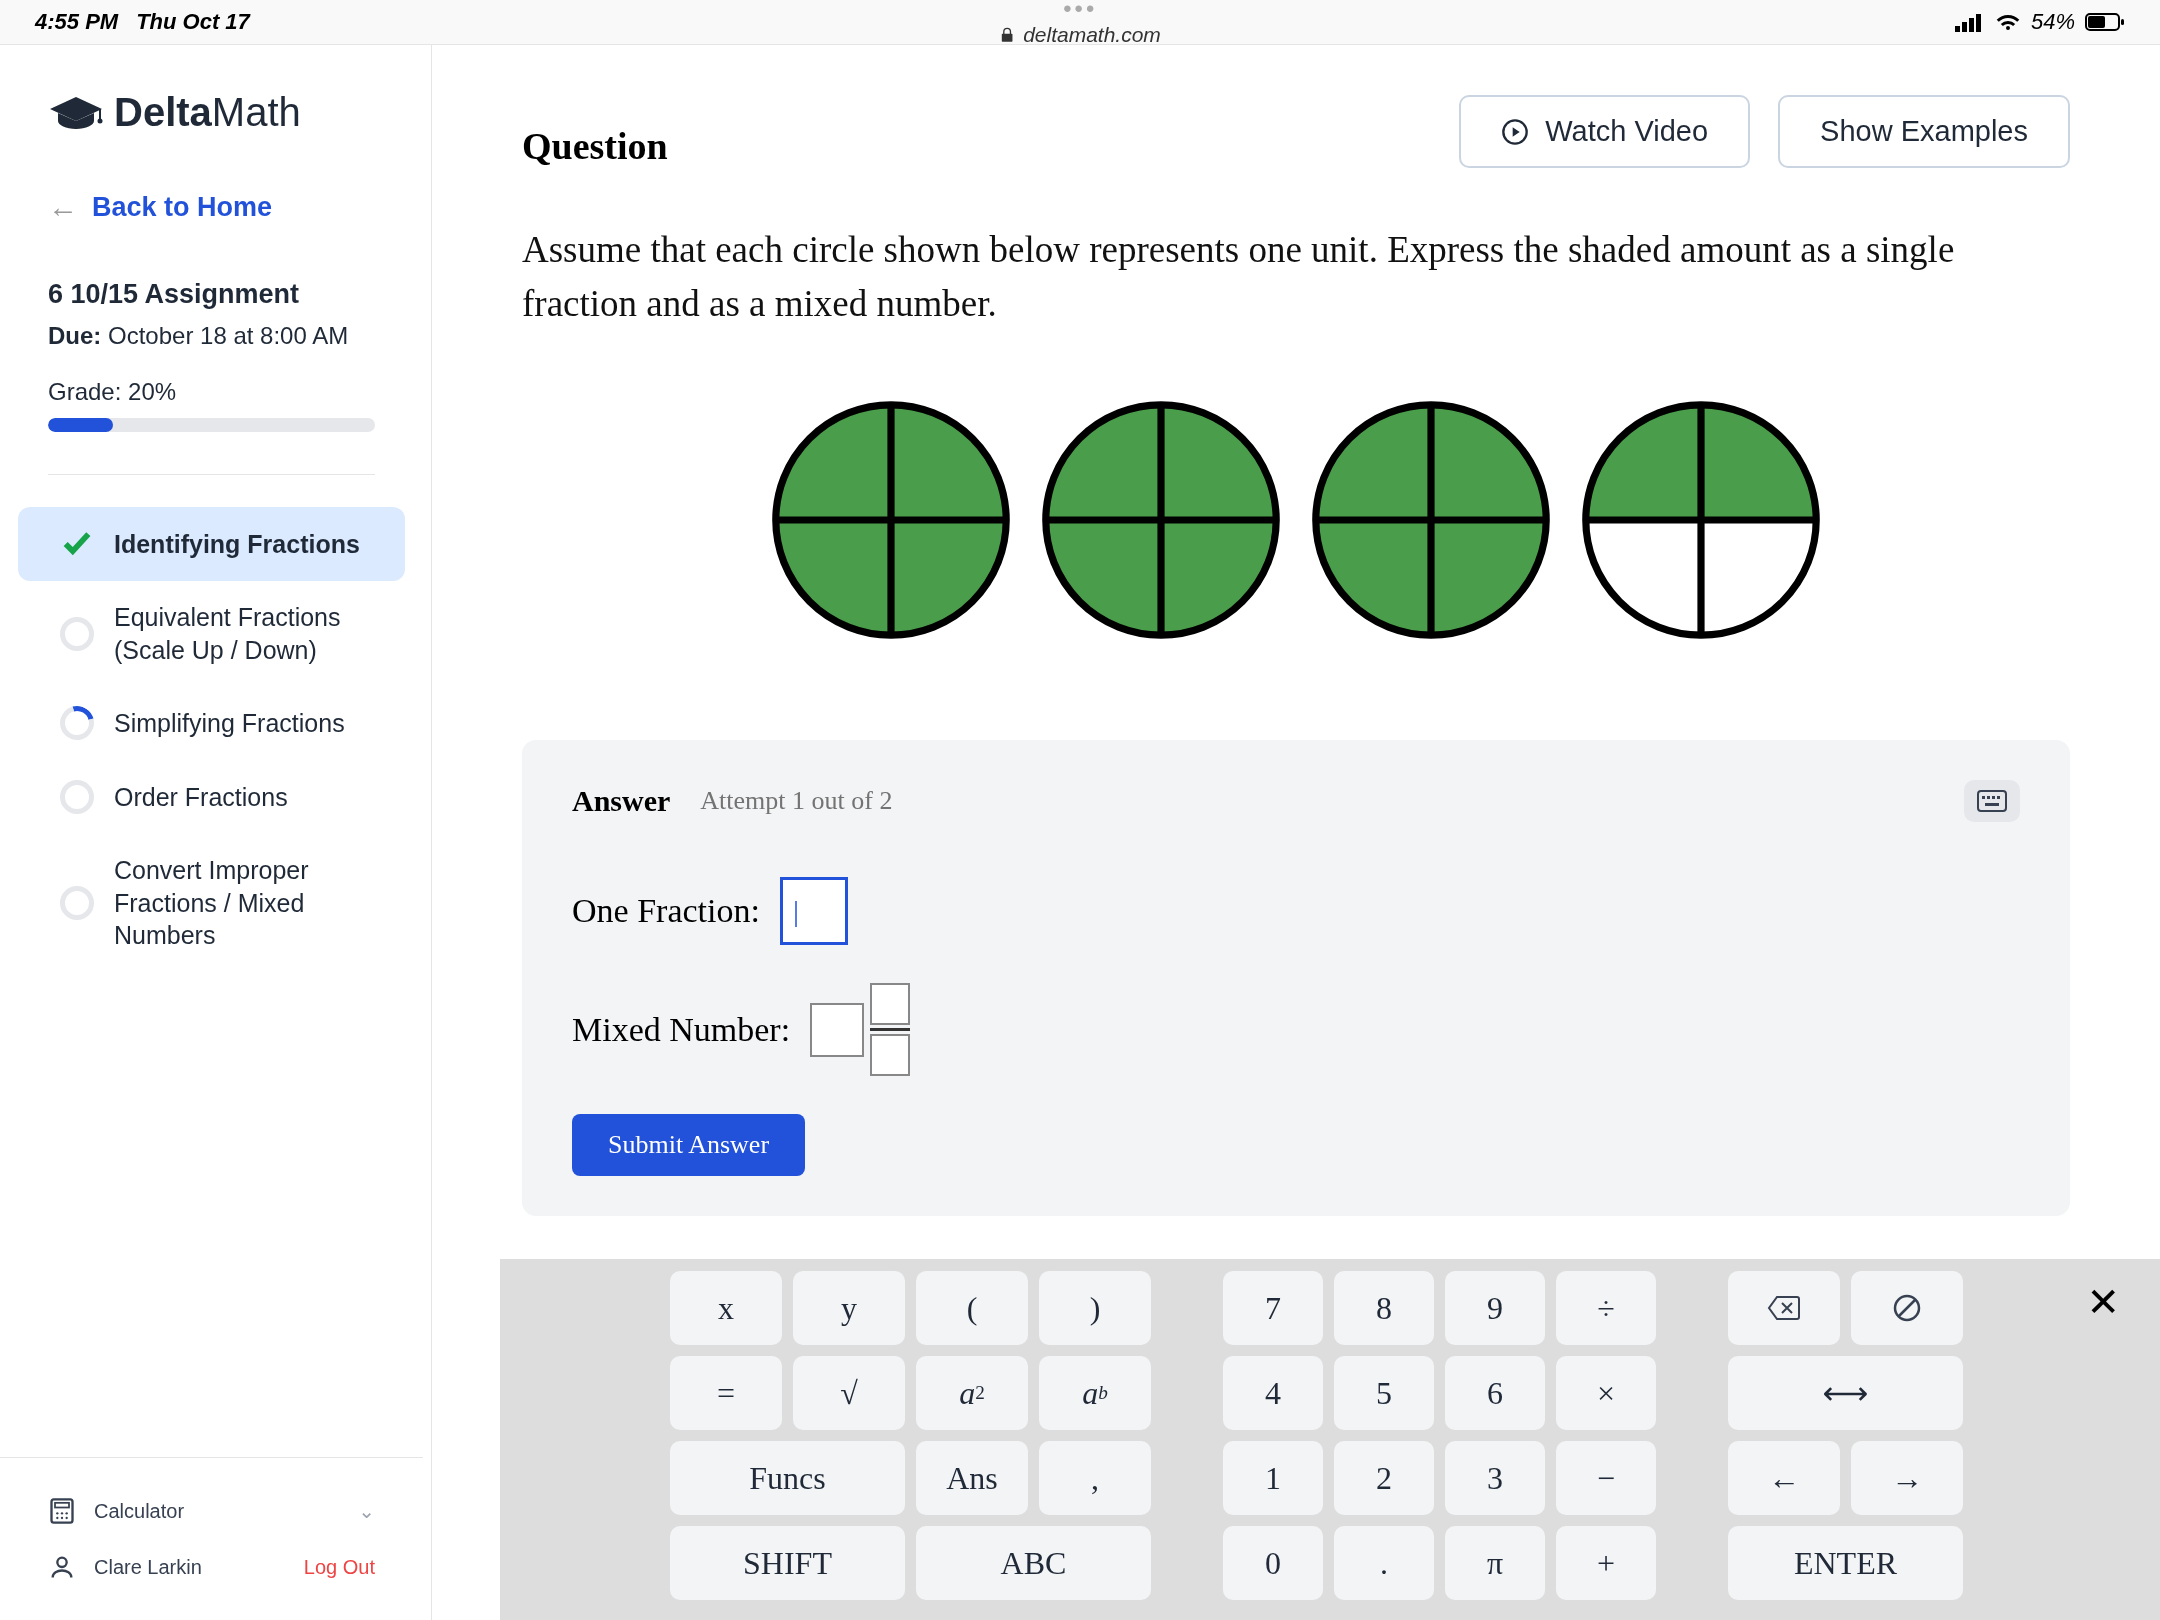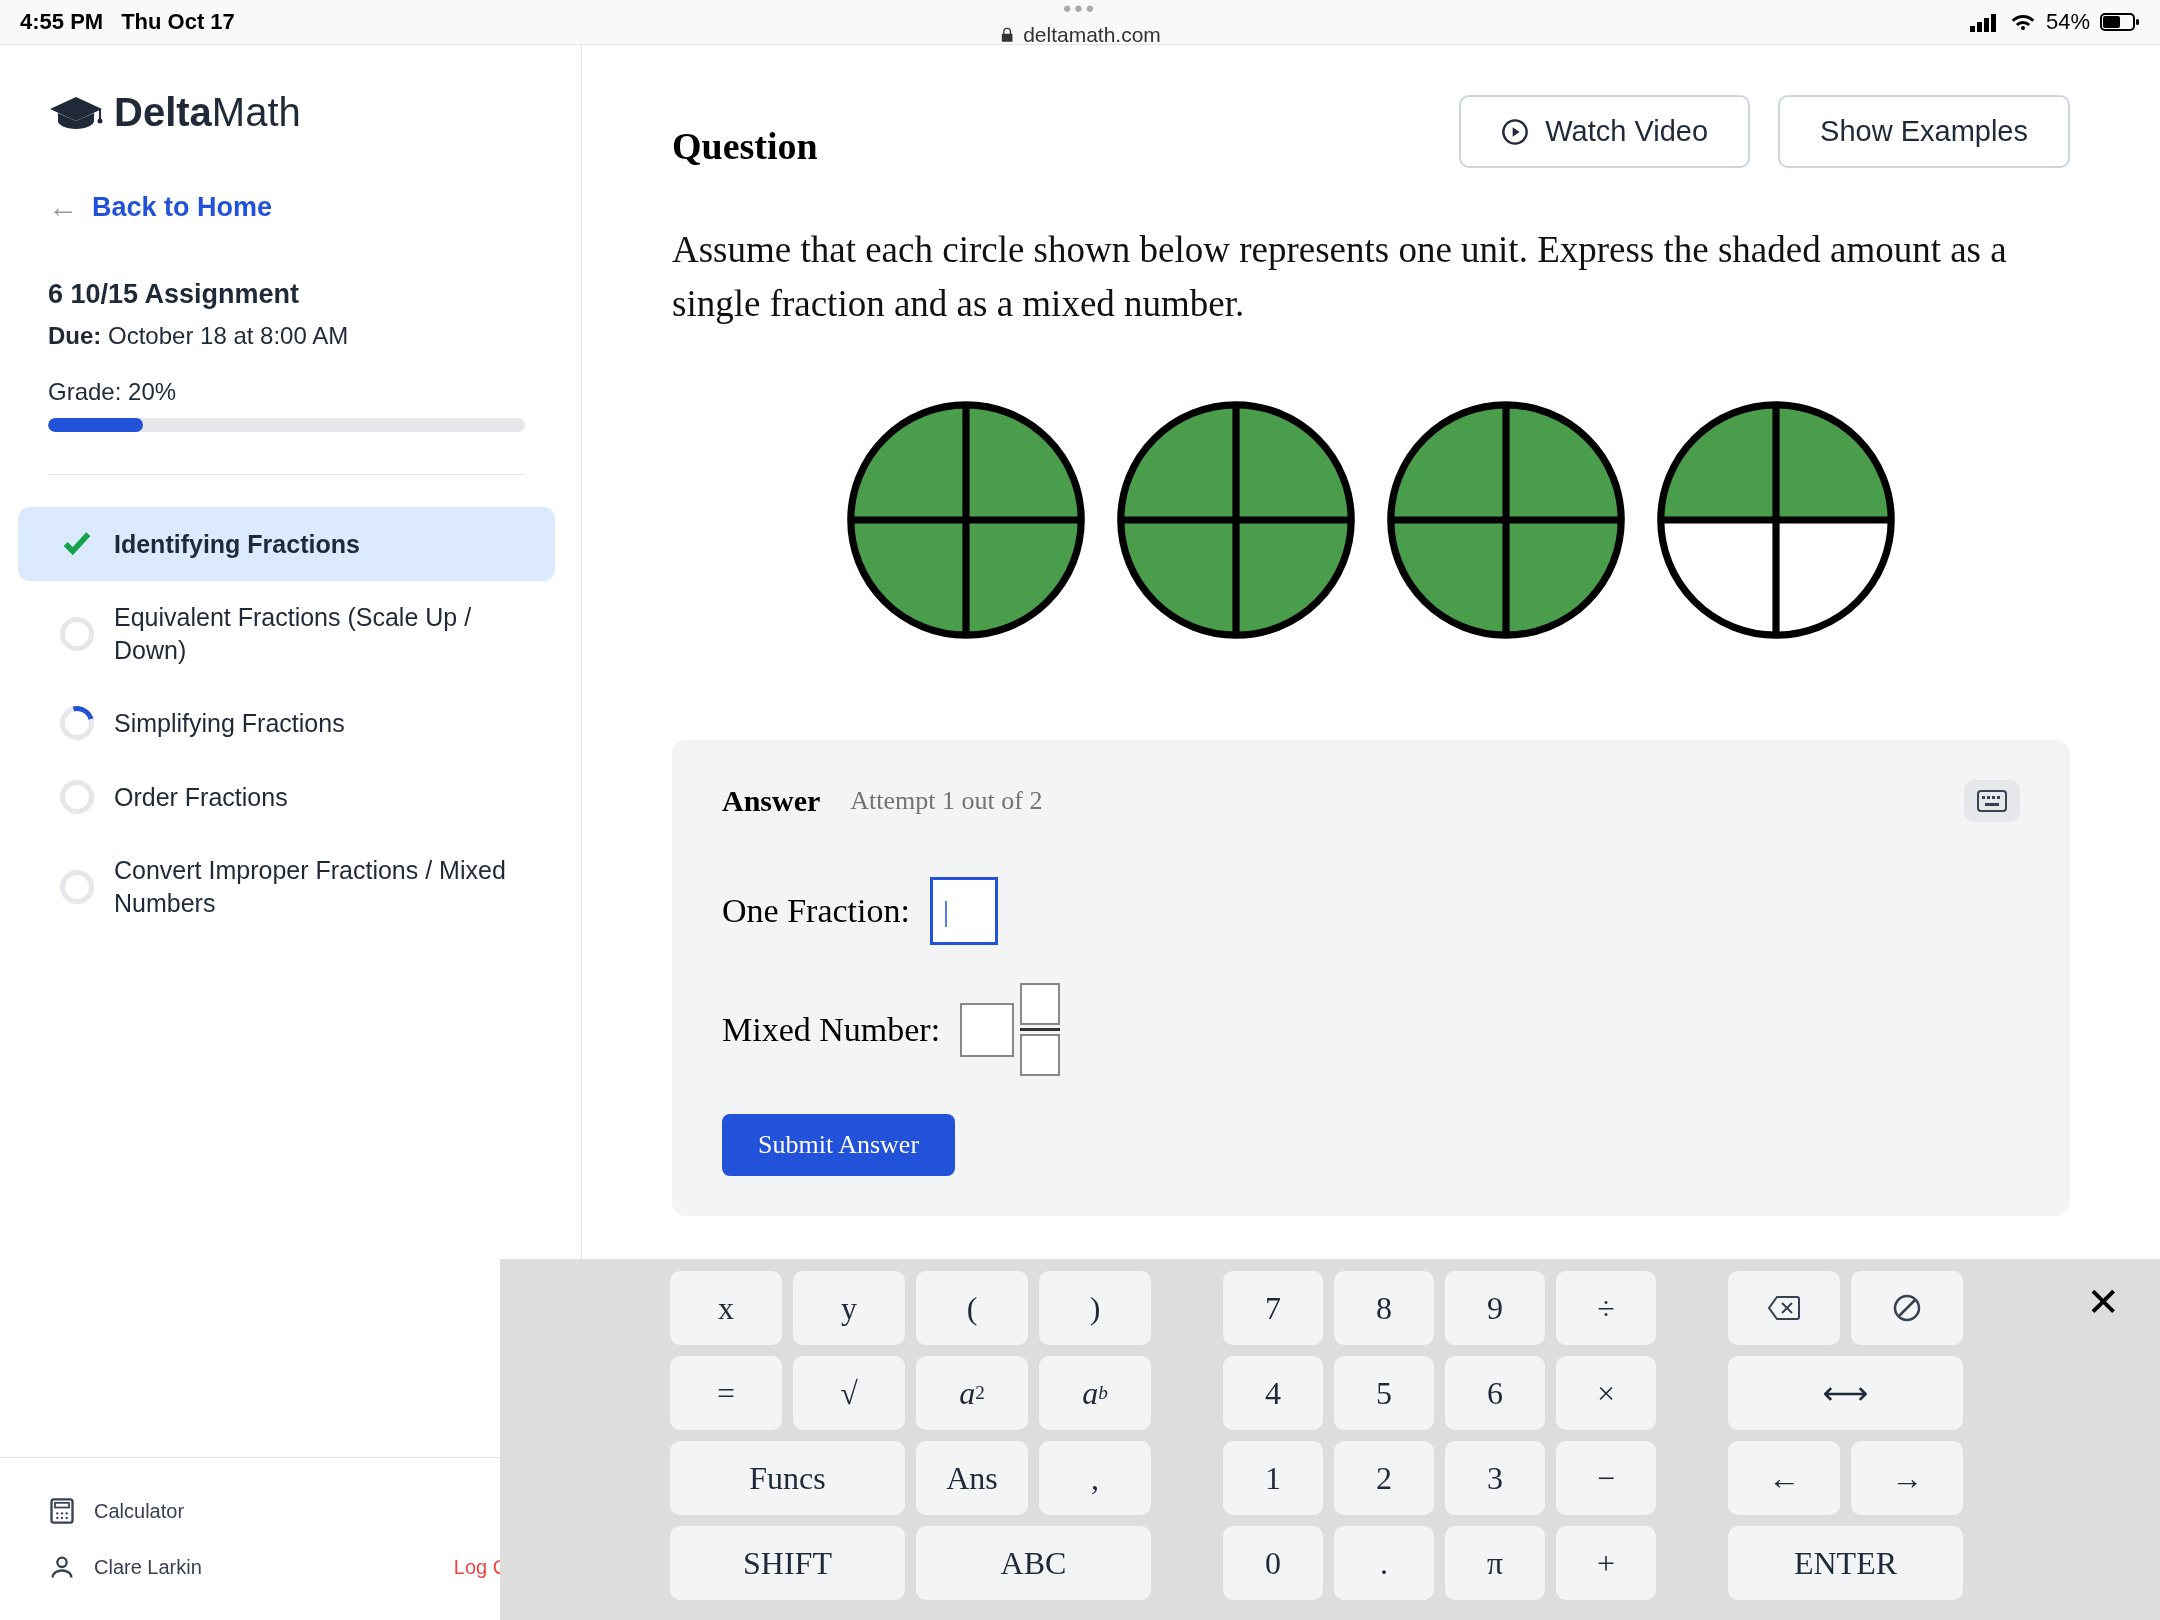--- a/index.html
+++ b/index.html
@@ -1,28 +1,28 @@
 <!DOCTYPE html>
 <html><head>
 <meta charset="utf-8">
 <style>
 * { margin: 0; padding: 0; box-sizing: border-box; }
 body { font-family: -apple-system, BlinkMacSystemFont, "Segoe UI", Helvetica, Arial, sans-serif; background: #fff; width: 2160px; height: 1620px; overflow: hidden; }
 
 
-.status-bar { height: 45px; display: flex; align-items: center; justify-content: space-between; padding: 0 20px; font-size: 22px; background: #f9f9f9; border-bottom: 1px solid #e5e5e5; }
+.status-bar { height: 45px; display: flex; align-items: center; justify-content: space-between; padding: 0 35px; font-size: 22px; background: #f9f9f9; border-bottom: 1px solid #e5e5e5; font-style: italic; }
 .status-left { display: flex; gap: 18px; font-weight: 600; }
 .status-center { position: absolute; left: 50%; transform: translateX(-50%); text-align: center; font-size: 21px; }
 .status-dots { color: #aaa; letter-spacing: 3px; font-size: 24px; line-height: 1; margin-bottom: 2px; }
 .status-url { display: flex; align-items: center; gap: 8px; color: #333; font-weight: 500; }
 .status-right { display: flex; align-items: center; gap: 10px; font-weight: 500; }
 
 
 .layout { display: flex; height: calc(1620px - 45px); }
-.sidebar { width: 582px; border-right: 1px solid #e5e5e5; padding: 45px 8px 0 0; display: flex; flex-direction: column; }
+.sidebar { width: 432px; border-right: 1px solid #e5e5e5; padding: 45px 8px 0 0; display: flex; flex-direction: column; }
 .logo { display: flex; align-items: center; gap: 10px; padding: 0 48px; margin-bottom: 55px; }
 .logo-cap { width: 56px; height: 36px; position: relative; }
 .logo-text { font-size: 40px; color: #1f2937; }
 .logo-text .bold { font-weight: 700; }
 .logo-text .light { font-weight: 400; }
 
 .back-link { display: flex; align-items: center; gap: 14px; padding: 0 48px; margin-bottom: 55px; color: #2152d9; font-size: 27px; font-weight: 600; }
 .back-arrow { font-size: 30px; color: #999; }
 
 .assignment { padding: 0 48px; margin-bottom: 28px; }

